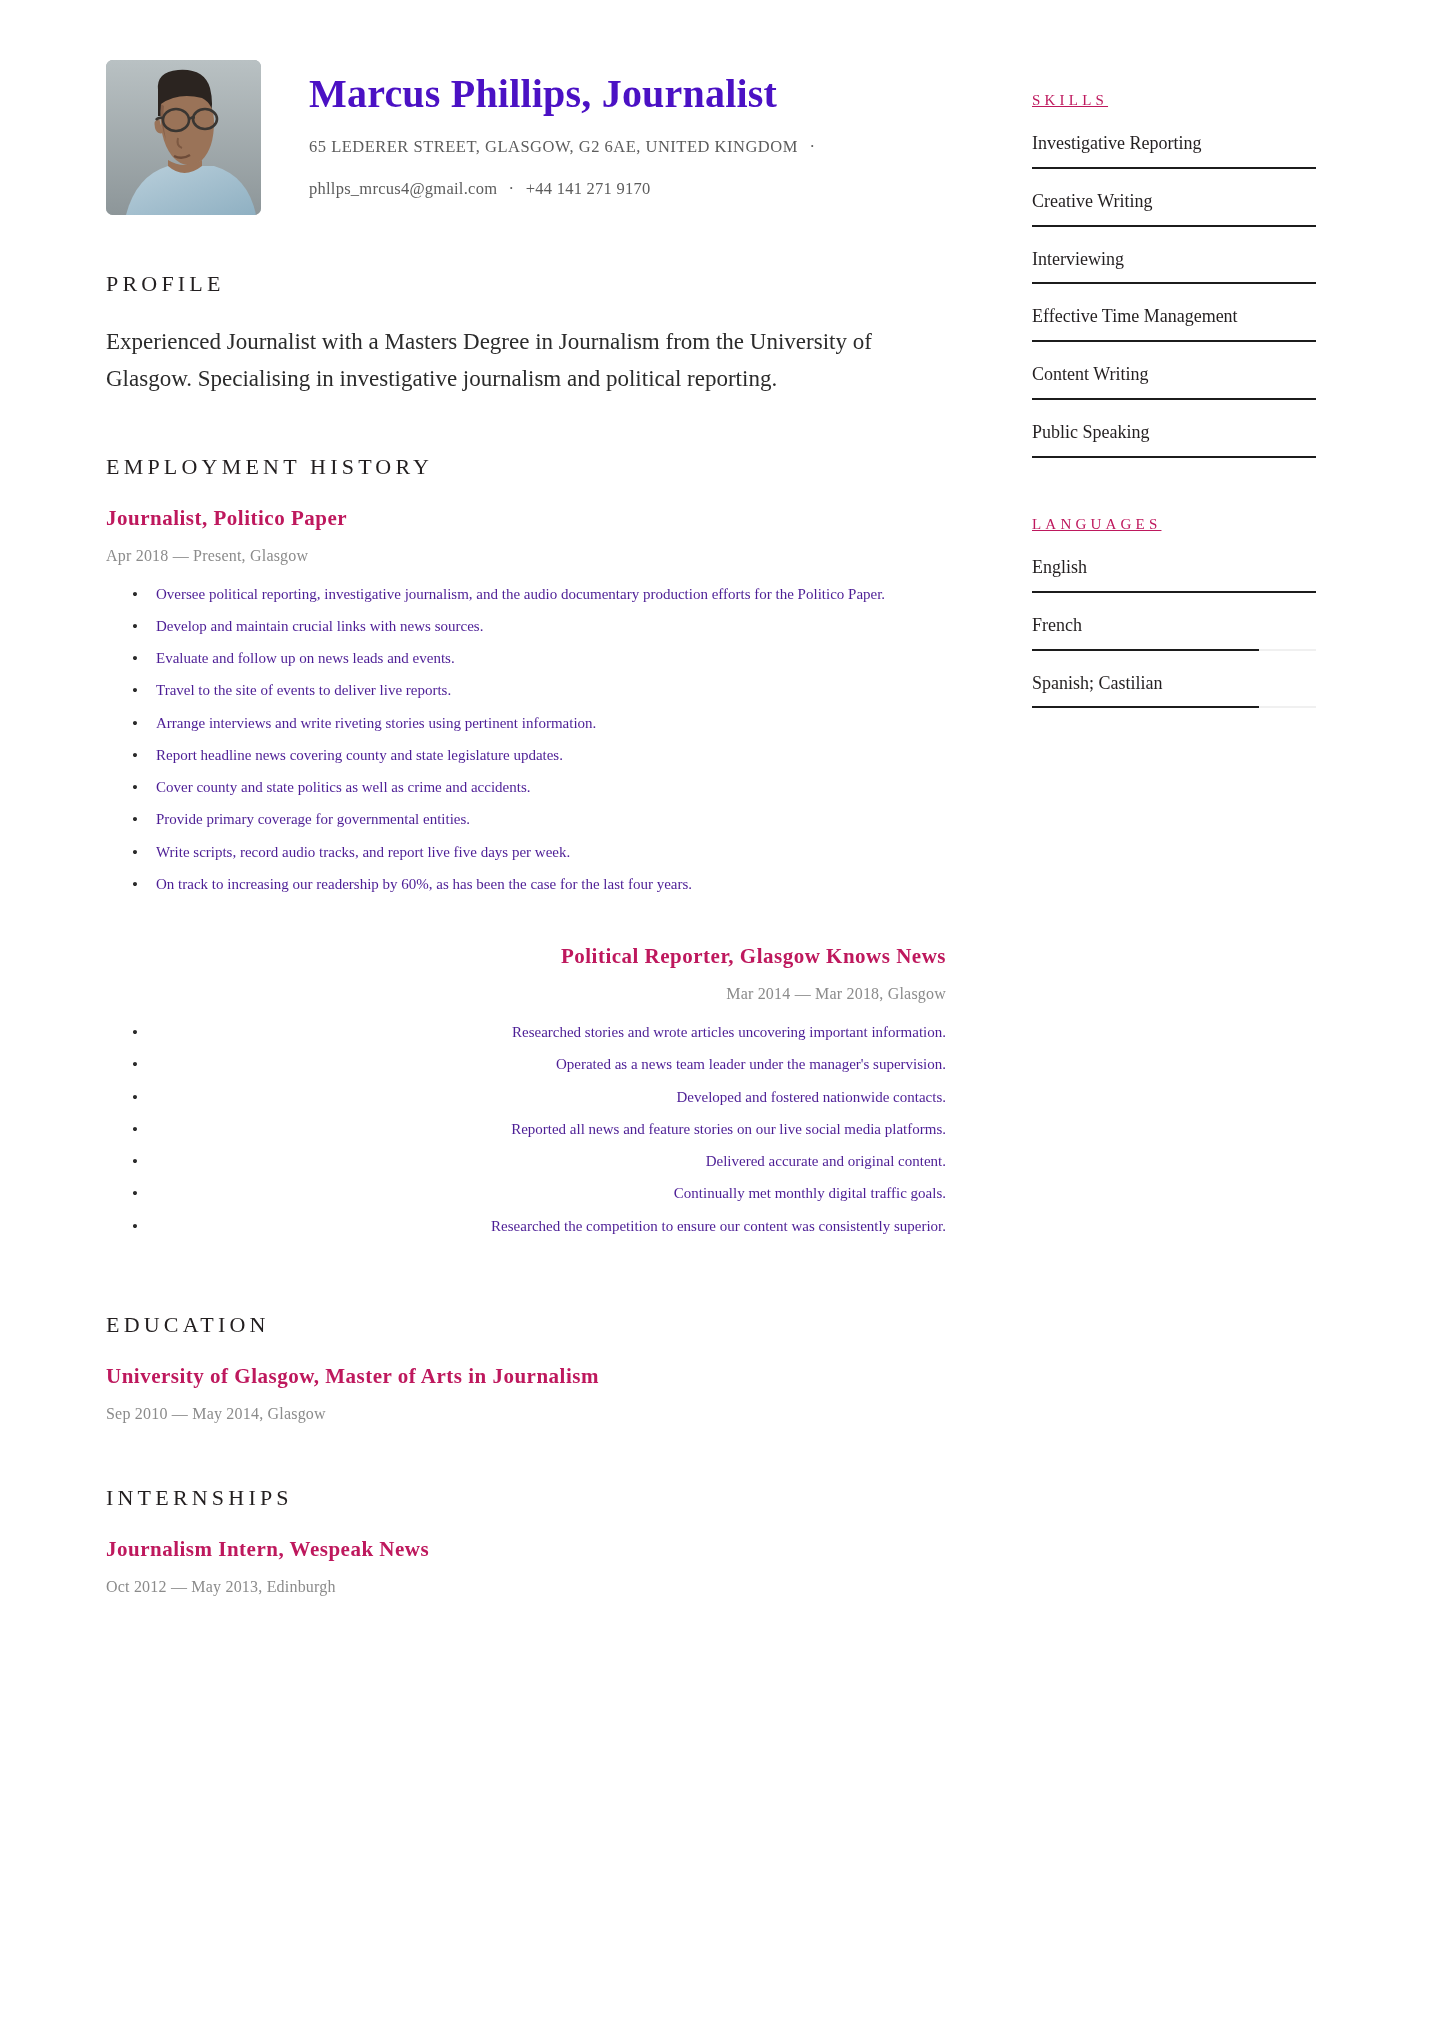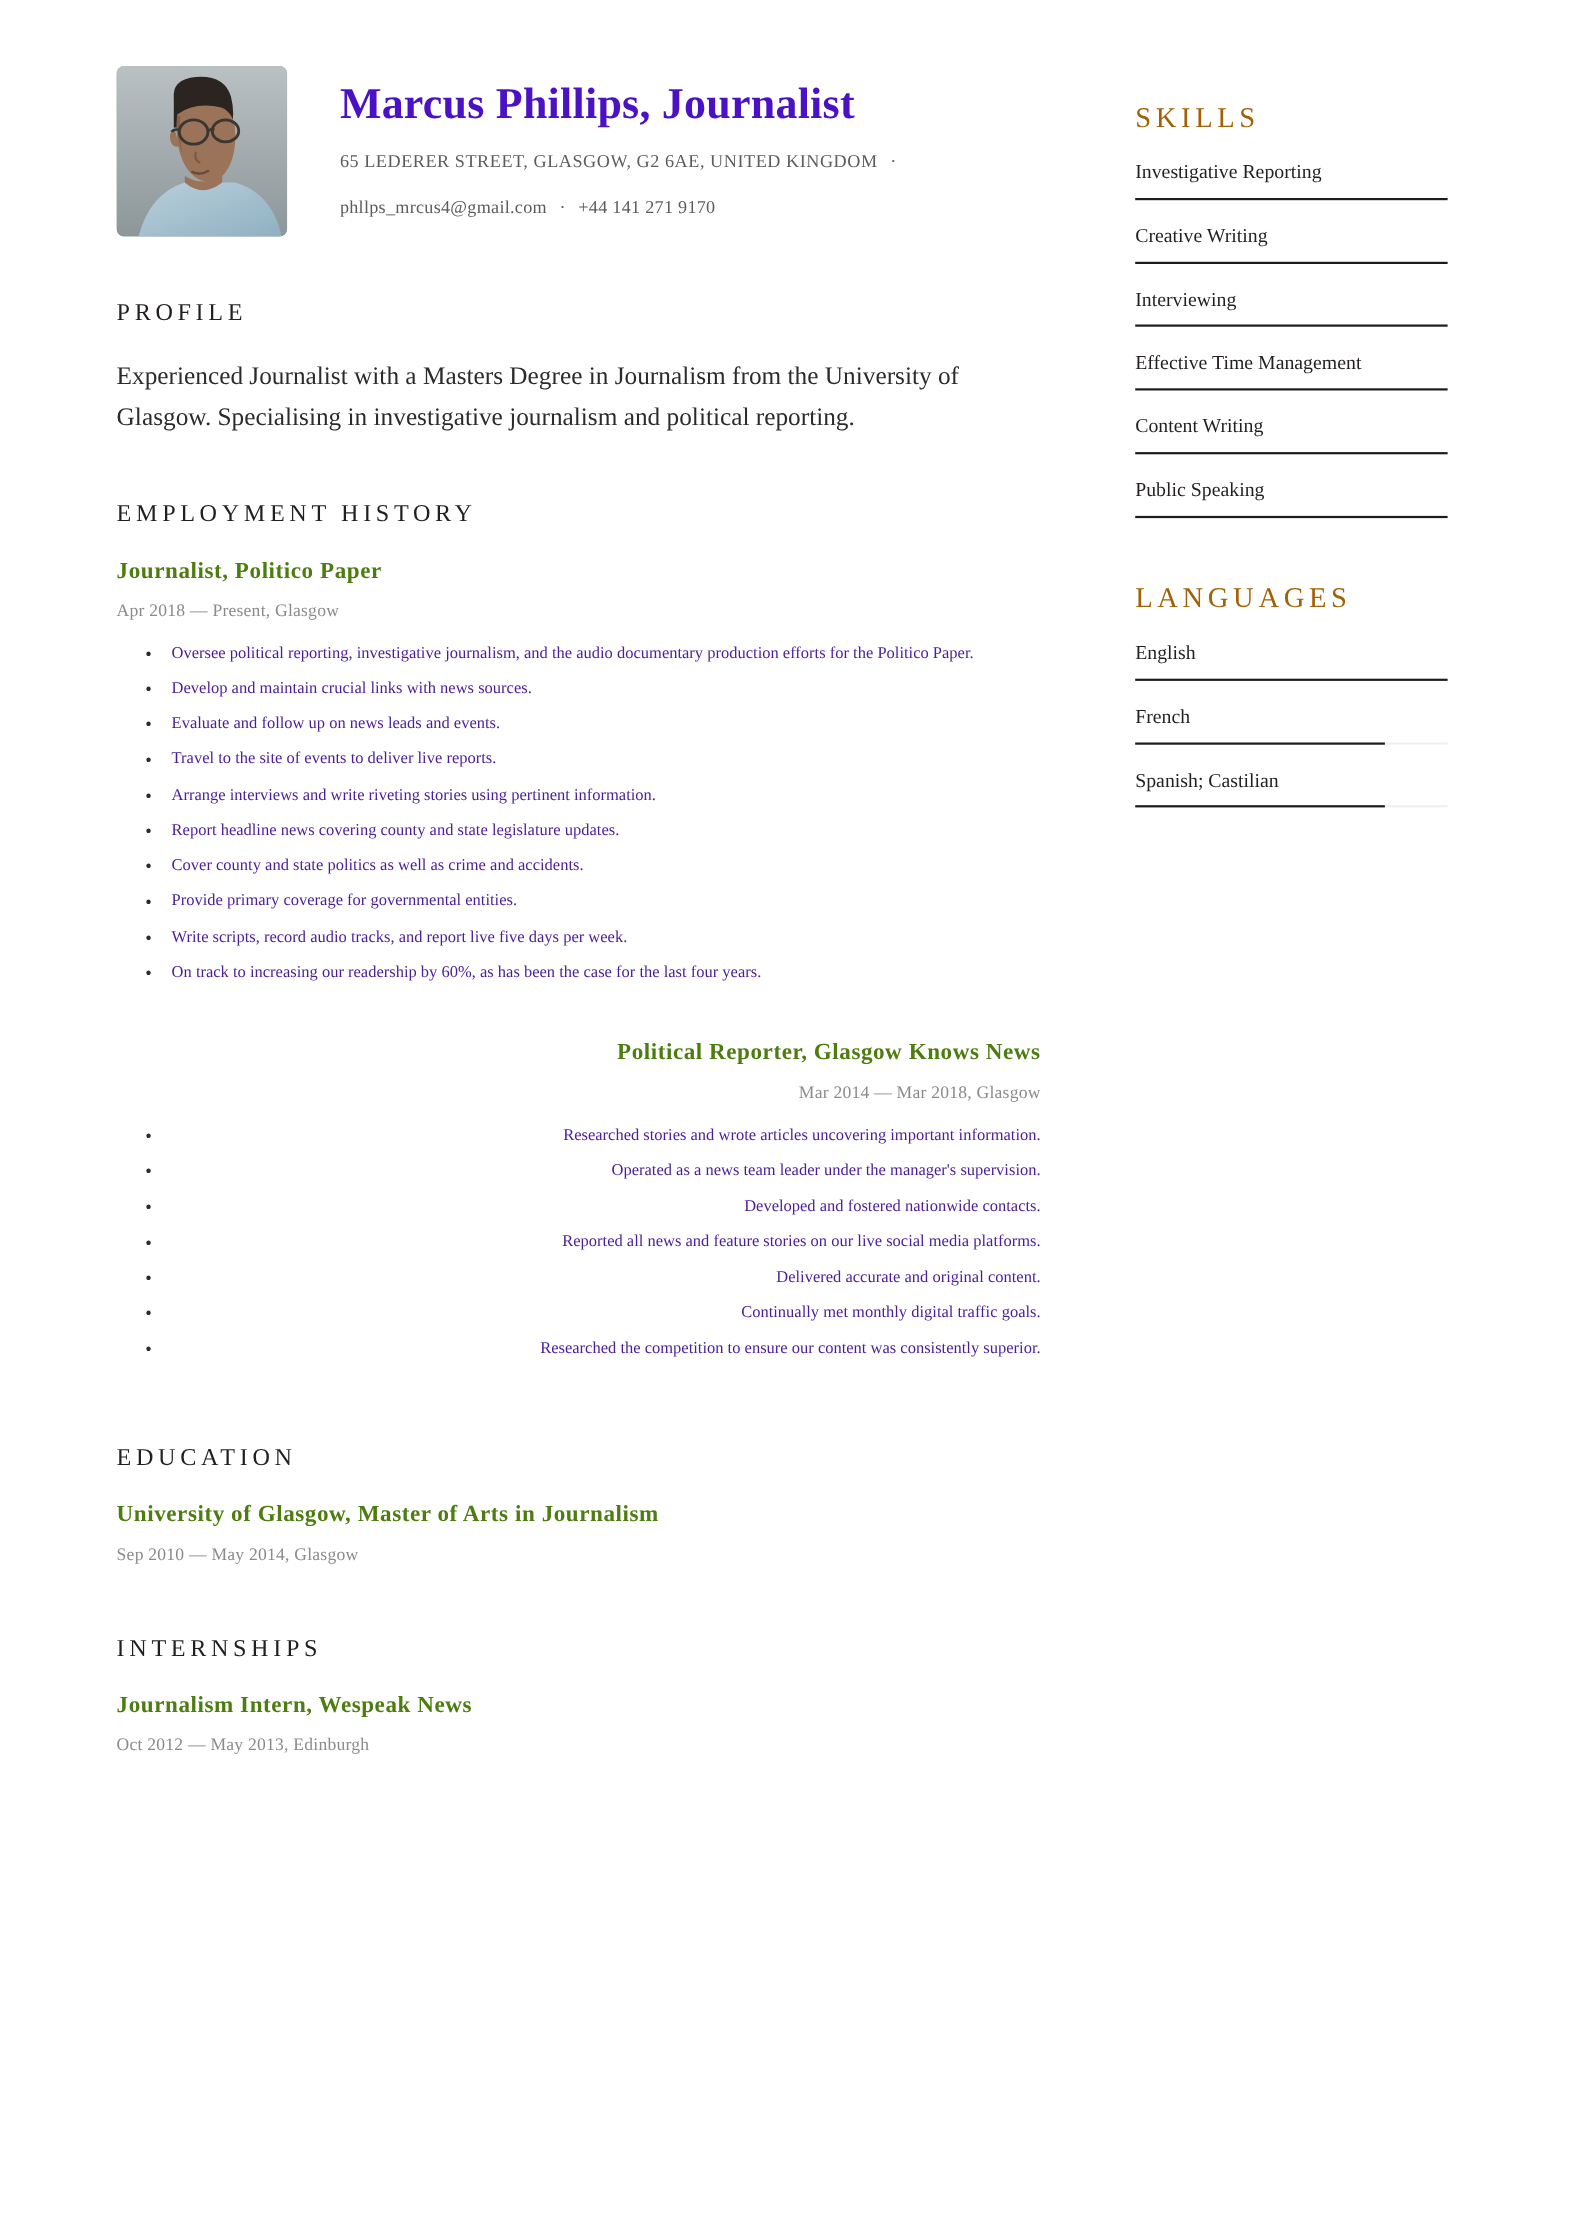--- a/index.html
+++ b/index.html
@@ -77,21 +77,21 @@
     max-width: 855px;
   }
 
   .entry { margin-top: 34px; }
   .entry:first-of-type { margin-top: 22px; }
   .entry-title {
     font-size: 21px;
     font-weight: bold;
     letter-spacing: 0.5px;
     margin: 0 0 16px 0;
-    color: #4d7c0f;
+    color: #be185d;
   }
   .entry-meta {
     font-size: 16px;
     color: #8b8b8b;
     margin-bottom: 18px;
     letter-spacing: 0.2px;
   }
   ul.bullets {
     margin: 0;
     padding-left: 48px;
@@ -113,26 +113,27 @@
     font-size: 17px;
     color: #2b2b2b;
   }
 
   .section.education { margin-top: 74px; }
   .section.internships { margin-top: 62px; }
   .section.employment { margin-top: 56px; }
 
   
   .side-title {
-    font-size: 26px;
+    font-size: 15px;
     letter-spacing: 4.2px;
     text-transform: uppercase;
     font-weight: normal;
     margin: 0 0 22px 0;
-    color: #a16207;
+    color: #be185d;
+    text-decoration: underline;
   }
   .side-block + .side-block { margin-top: 58px; }
   .rate-item { margin-bottom: 0; }
   .rate-label {
     font-size: 18px;
     line-height: 1.38;
     color: #231f20;
     padding-bottom: 11px;
   }
   .rate-track {

